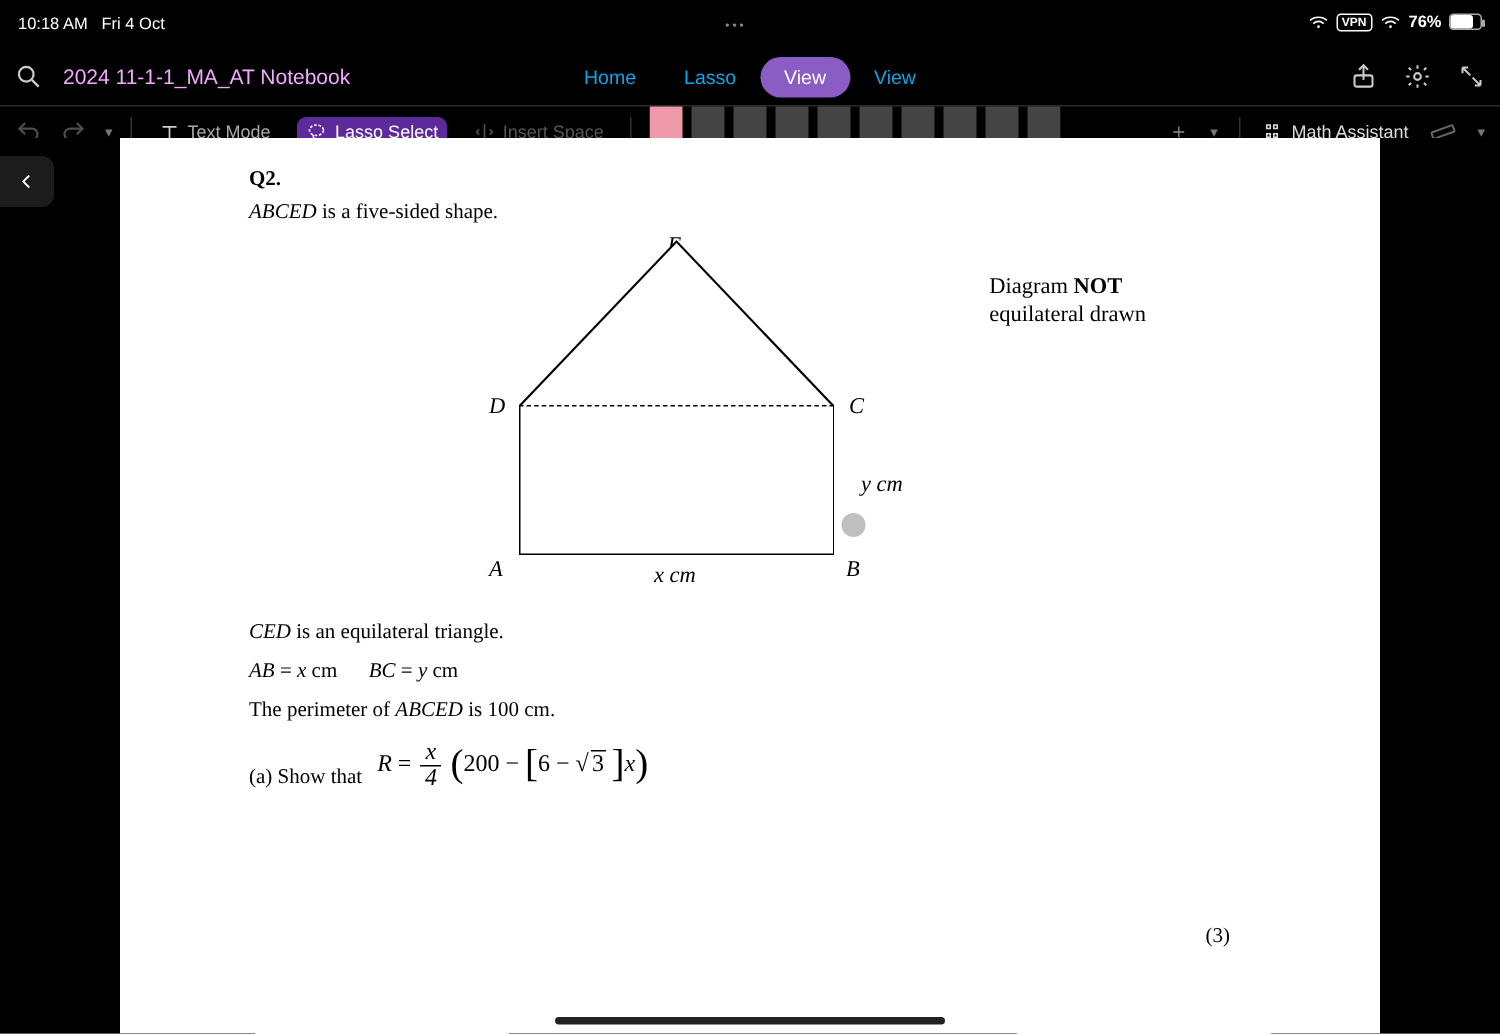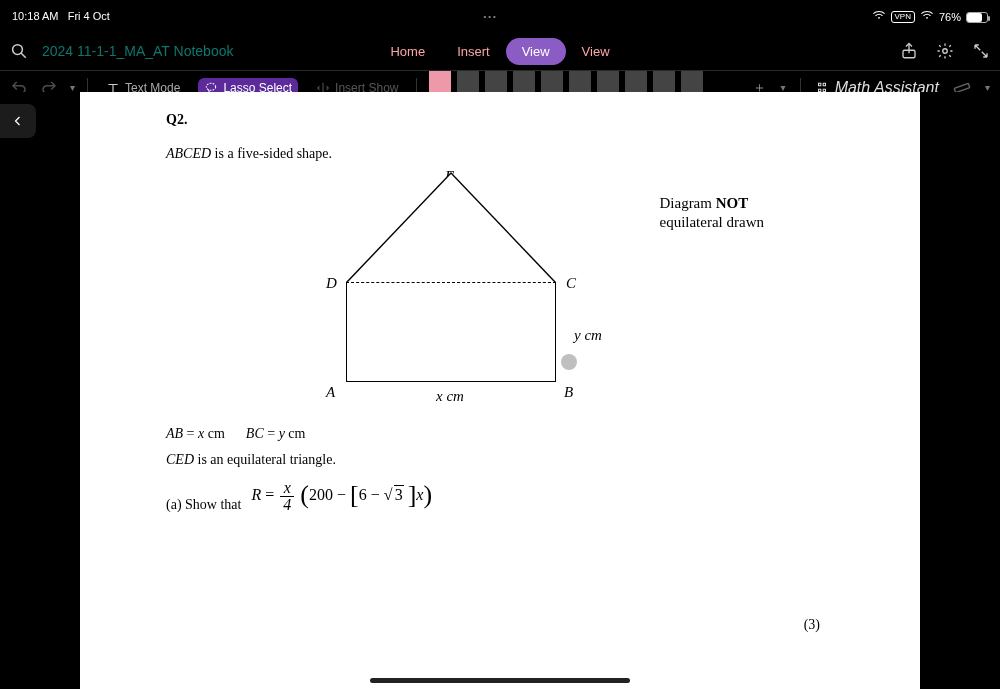--- a/index.html
+++ b/index.html
@@ -16,44 +16,44 @@
   .status-bar {
     height: 20px;
     display: flex;
     align-items: center;
     padding: 16px 12px;
     font-size: 11px;
     font-weight: 500;
   }
   .status-left { flex: 0 0 auto; }
   .status-center { flex: 1; text-align: center; color: #888; letter-spacing: 2px; font-size: 8px;}
-  .status-right { flex: 0 0 auto; display: flex; align-items: flex-end; gap: 5px; }
+  .status-right { flex: 0 0 auto; display: flex; align-items: flex-start; gap: 5px; font-weight: bold; }
   .vpn-pill { border: 1px solid #fff; border-radius: 3px; font-size: 8px; padding: 0 3px; line-height: 10px; }
   .battery {
     width: 22px; height: 11px; border:1px solid #aaa; border-radius: 3px; position: relative;
   }
   .battery::after {
     content:''; position:absolute; right:-3px; top:3px; width:2px; height:5px; background:#aaa; border-radius:1px;
   }
   .battery-fill { height:100%; background:#fff; border-radius:2px; }
   
   .title-row {
     height: 38px;
     display: flex;
     align-items: center;
     padding: 0 10px;
     gap: 14px;
   }
-  .doc-title { color: #0f766e; font-size: 14px; }
+  .doc-title { color: #f0abfc; font-size: 14px; }
   .title-center {
     position: absolute; left: 0; right: 0; display:flex; justify-content:center; pointer-events:none;
   }
   .title-center-inner { pointer-events:auto; display:flex; gap:0; background: transparent;}
   .mode-btn {
-    font-size: 13px; color:#fca5a5; padding: 6px 16px; border-radius: 16px; cursor:pointer;
+    font-size: 13px; color:#0ea5e9; padding: 6px 16px; border-radius: 16px; cursor:pointer;
   }
   .mode-btn.active { background:#8a5cc4; color:#fff; }
   .title-right { margin-left:auto; display:flex; gap:18px; align-items:center; }
   .icon-btn { width:18px; height:18px; color:#ccc; cursor:pointer; display:flex; align-items:center; justify-content:center;}
   .icon-btn svg { width:100%; height:100%; }
   
   .toolbar {
     height: 34px;
     border-top: 1px solid #2a2a2a;
     display:flex; align-items:center;
@@ -72,39 +72,39 @@
     position:relative; margin-top:14px;
   }
   .pen::before {
     content:''; position:absolute; top:-10px; left:3px; right:3px; height:12px;
     background: var(--tip,#888);
     clip-path: polygon(50% 0, 100% 100%, 0 100%);
   }
   .pen.eraser { background:#e9a; }
   .pen.eraser::before { background:#c68; clip-path:none; border-radius:3px 3px 0 0; top:-6px; height:8px;}
   .tool-right { margin-left:auto; display:flex; align-items:center; gap:14px;}
-  .math-assist { color:#ddd; font-size:16px; display:flex; gap:6px; align-items:center;font-style:italic;}
+  .math-assist { color:#ddd; font-size:12px; display:flex; gap:6px; }
   
   .page-wrap {
     position:absolute; top: 92px; bottom:0; left:0; right:0;
     display:flex; justify-content:center;
     background:#000;
   }
   .back-chip {
     position:absolute; left:0; top:12px; width:36px; height:34px;
     background:#1c1c1c; border-radius:0 8px 8px 0;
     display:flex; align-items:center; justify-content:center; cursor:pointer;
   }
   .page {
     width: 840px; height: 100%; background:#fff; color:#000;
     font-family: "Times New Roman", serif;
     padding: 20px 86px 10px 86px;
     position:relative;
   }
-  .q-head { font-weight:bold; font-size:14px; margin-bottom:18px;}
+  .q-head { font-weight:bold; font-size:14px; margin-bottom:6px;}
   .para { font-size:14px; margin-bottom:10px;}
   .ital { font-style: italic; }
   .diagram-zone { position:relative; height: 240px; margin: 6px 0 14px 0;}
   .diag-note { position:absolute; right: 70px; top: 22px; font-size: 15px; line-height:1.25;}
   .house {
     position:absolute; left: 180px; top: 0;
   }
   .roof {
     width: 0; height:0;
     border-left: 105px solid transparent;
@@ -189,21 +189,21 @@
     <svg viewBox="0 0 24 24" fill="none" stroke="#ccc" stroke-width="2">
         <circle cx="10" cy="10" r="6.5"></circle>
         <line x1="15" y1="15" x2="21" y2="21"></line>
       </svg>
   </div>
   <div class="doc-title">2024 11-1-1_MA_AT Notebook</div>
 
   <div class="title-center">
     <div class="title-center-inner">
       <div class="mode-btn">Home</div>
-      <div class="mode-btn">Insert</div>
+      <div class="mode-btn">Lasso</div>
       <div class="mode-btn active">View</div>
       <div class="mode-btn">View</div>
     </div>
   </div>
 
   <div class="title-right">
     <div class="icon-btn">
       <svg viewBox="0 0 24 24" fill="none" stroke="#ccc" stroke-width="1.8">
           <path d="M12 3v12"></path>
           <path d="M8 6l4-4 4 4"></path>
@@ -251,21 +251,21 @@
     <svg width="14" height="14" viewBox="0 0 24 24" fill="none" stroke="#fff" stroke-width="1.8" stroke-dasharray="3 2">
         <ellipse cx="12" cy="10" rx="8" ry="6"></ellipse>
         <path d="M8 15c0 3 2 5 2 7" stroke-dasharray="0"></path>
       </svg>
     <span>Lasso Select</span>
   </div>
   <div class="tool" style="opacity:.5">
     <svg width="14" height="14" viewBox="0 0 24 24" fill="none" stroke="#999" stroke-width="2">
         <path d="M12 3v18M6 9l-3 3 3 3M18 9l3 3-3 3"></path>
       </svg>
-    <span>Insert Show</span>
+    <span>Insert Space</span>
   </div>
   <div class="divider"></div>
 
   <div class="pen-tray" id="pen-tray">
       <div class="pen eraser" style="--tip: #e08080;"></div>
       <div class="pen" style="--tip: #333333;"></div>
       <div class="pen" style="--tip: #c06060;"></div>
       <div class="pen" style="--tip: #333333;"></div>
       <div class="pen" style="--tip: #333333;"></div>
       <div class="pen" style="--tip: #333333;"></div>
@@ -321,26 +321,29 @@
       <span class="lbl lbl-ycm" style="font-style:normal"><span class="ital">y cm</span></span>
       <span class="lbl lbl-xcm" style="font-style:normal"><span class="ital">x cm</span></span>
       <div class="diag-note">
         <span>Diagram </span><b>NOT</b><br>
         <span>equilateral drawn</span>
       </div>
       <div class="touch-dot"></div>
     </div>
 
     <div class="para">
+      <span class="ital">CED</span><span> is an equilateral triangle.</span>
+    </div>
+    <div class="para">
       <span class="ital">AB</span><span> = </span><span class="ital">x</span><span> cm</span>
       &nbsp;&nbsp;&nbsp;&nbsp;
       <span class="ital">BC</span><span> = </span><span class="ital">y</span><span> cm</span>
     </div>
-    <div class="para">
-      <span class="ital">CED</span><span> is an equilateral triangle.</span>
+    <div class="para" style="margin-bottom:2px">
+      <span>The perimeter of </span><span class="ital">ABCED</span><span> is 100 cm.</span>
     </div>
 
     <div class="formula-row" style="margin-top:12px">
       <span>(a)  Show that</span>
       <span class="formula" style="font-size:16px;">
         <span class="ital">R</span><span> = </span>
         <span class="frac"><span class="n">x</span><span class="d">4</span></span>
         <span class="bigp">(</span><span>200 − </span><span class="bigp">[</span><span>6 − </span><span class="sqrt"><span class="sqrt-bar">3</span></span>&nbsp;<span class="bigp">]</span><span class="ital">x</span><span class="bigp">)</span>
       </span>
     </div>

